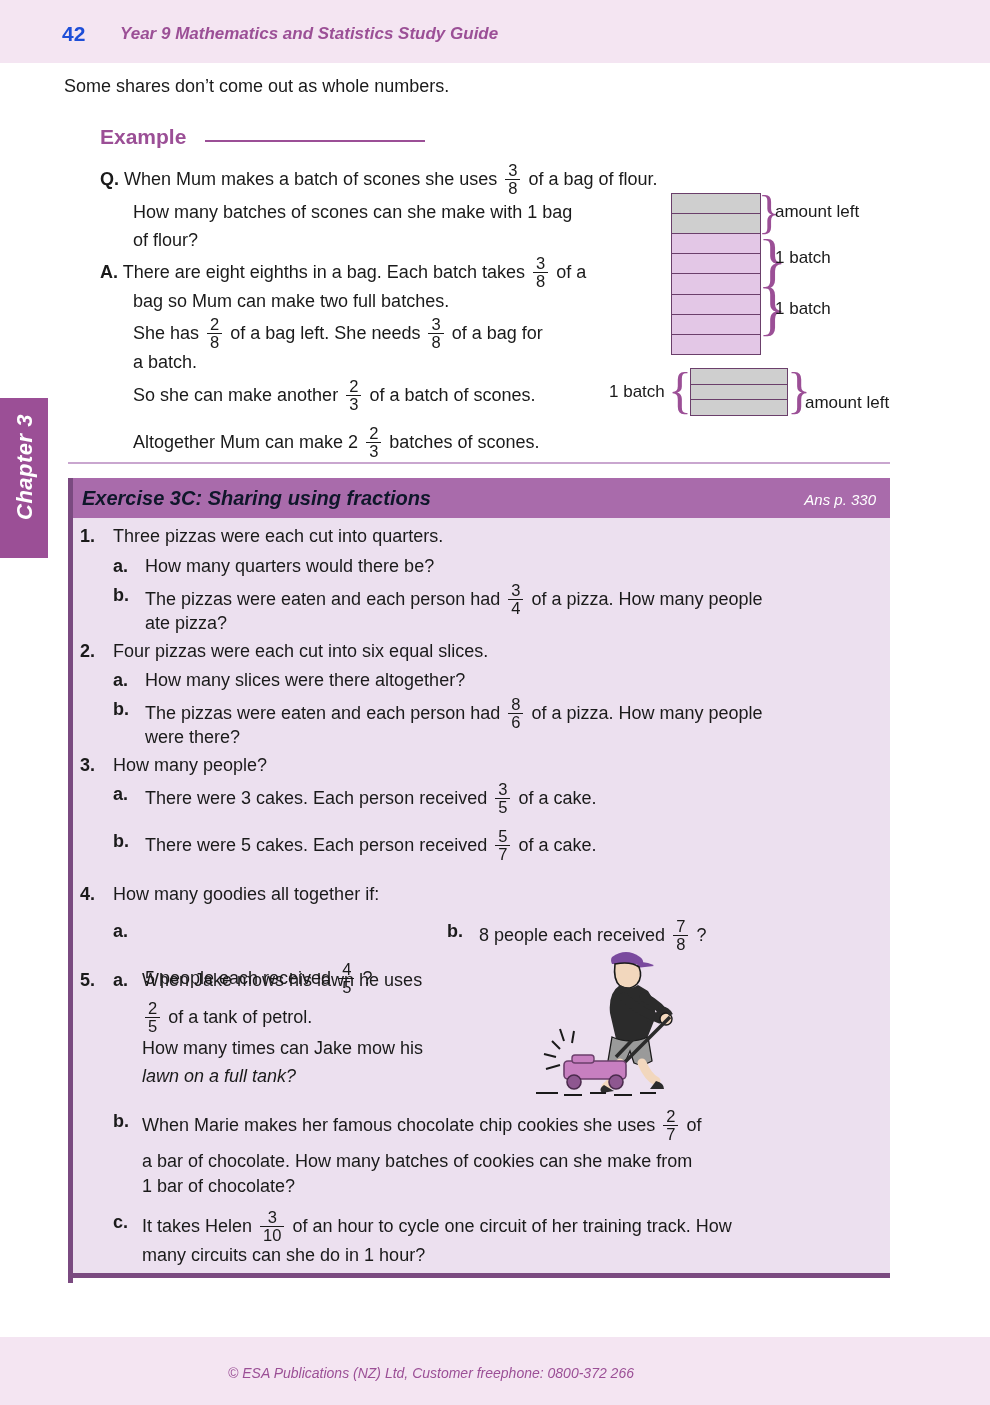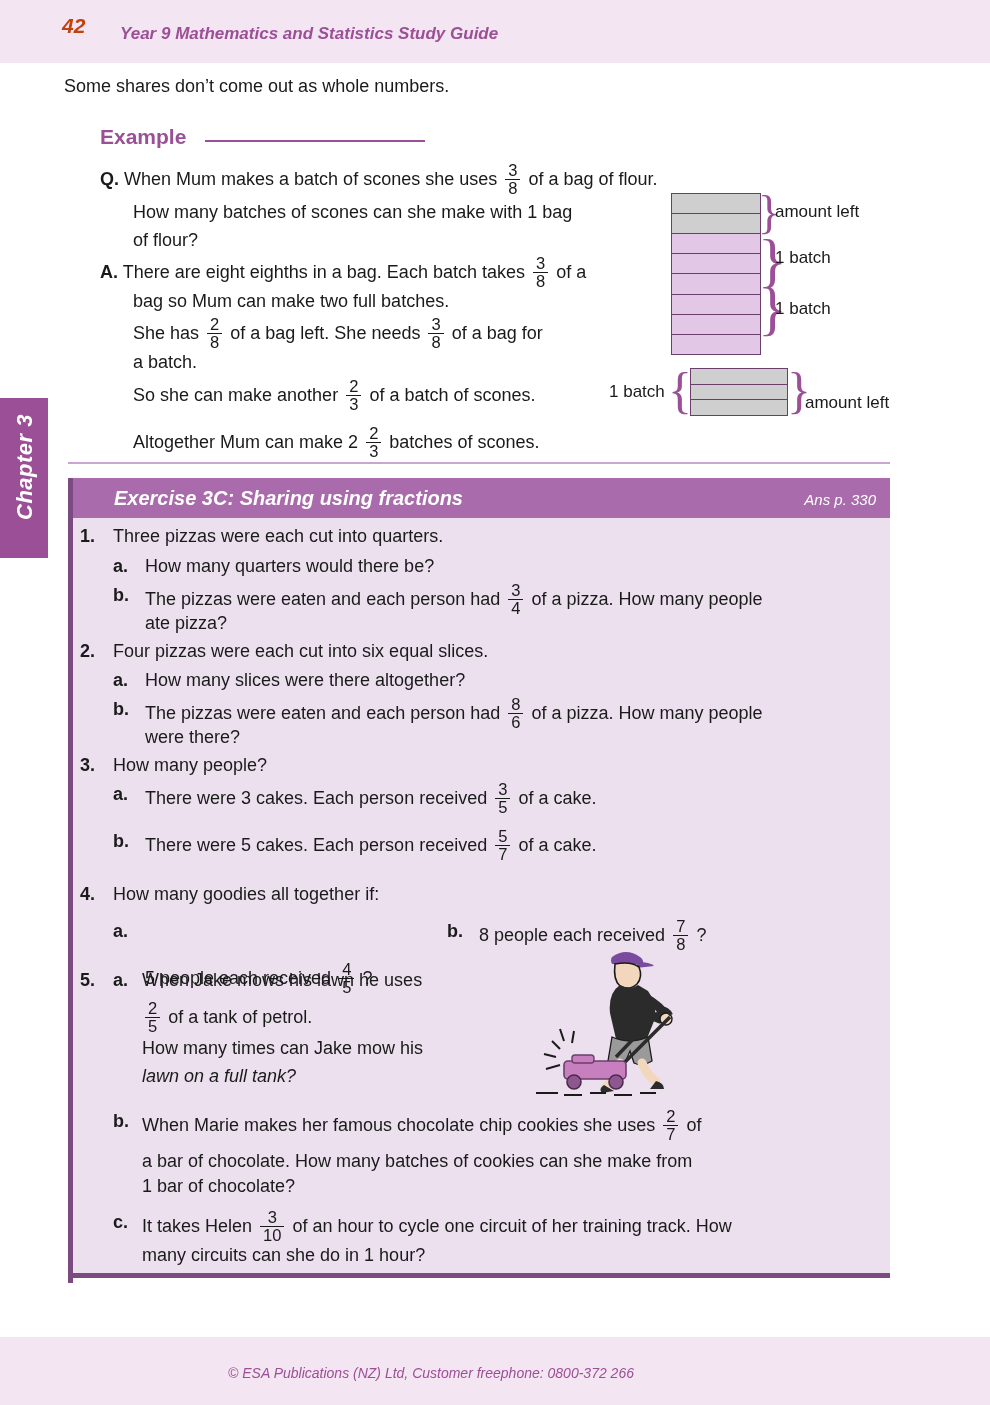--- a/index.html
+++ b/index.html
@@ -12,23 +12,23 @@
     position: relative;
     overflow: hidden;
   }
 
   
   .page-header {
     position: absolute; left:0; top:0; width:990px; height:63px;
     background: #f4e5f2;
   }
   .page-number {
-    position:absolute; left:62px; top:14px;
-    font-size:21px; font-weight:bold; font-style:italic;
-    color:#c2410c;
+    position:absolute; left:62px; top:22px;
+    font-size:21px; font-weight:bold; 
+    color:#1d4ed8;
   }
   .header-title {
     position:absolute; left:120px; top:24px;
     font-size:17px; font-weight:bold; font-style:italic;
     color:#9b4f96;
   }
 
   
   .chapter-tab {
     position:absolute; left:0; top:398px; width:48px; height:160px;
@@ -112,21 +112,21 @@
   .ex-divider {
     position:absolute; left:68px; top:462px; width:822px; height:2px;
     background:#c9a6cf;
   }
   .ex-header {
     position:absolute; left:68px; top:478px; width:822px; height:40px;
     background:#a96bab;
   }
   .ex-header .title {
     position:absolute; left:14px; top:9px;
-    color:#ffffff; font-size:20px; font-weight:bold; font-style:italic;margin-left:32px;
+    color:#0f172a; font-size:20px; font-weight:bold; font-style:italic;
   }
   .ex-header .ans {
     position:absolute; right:14px; top:13px;
     color:#ffffff; font-size:15px; font-style:italic;
   }
   .ex-body {
     position:absolute; left:68px; top:518px; width:822px; height:760px;
     background:#ece0ef;
     border-bottom:5px solid #7a4a80;
   }

